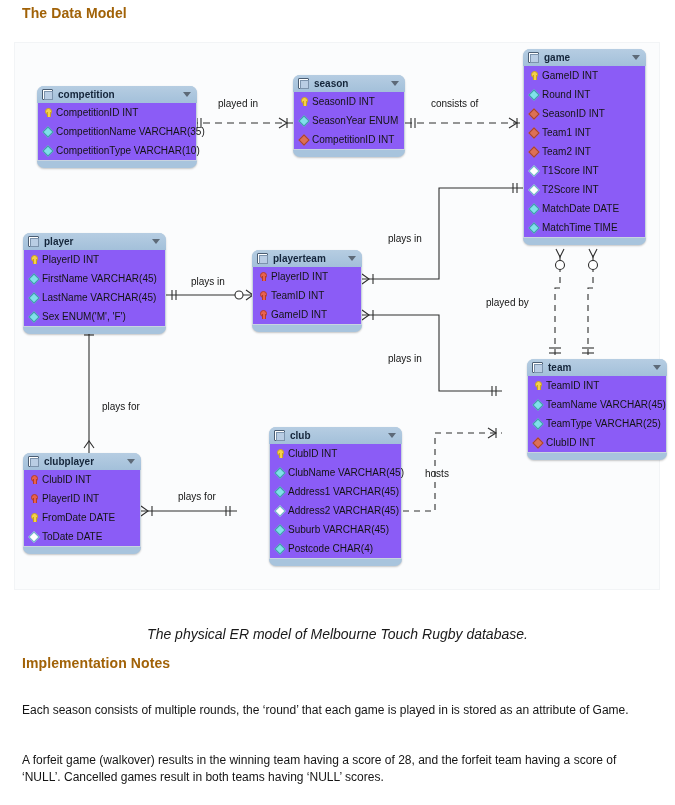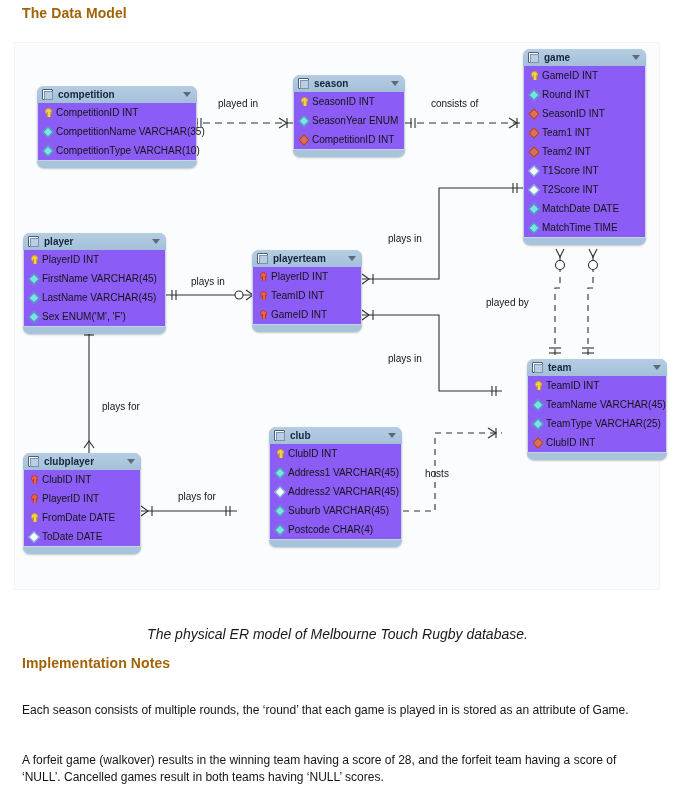--- a/index.html
+++ b/index.html
@@ -472,20 +472,24 @@
             <span class="tbl-name">club</span>
             <span class="caret"></span>
           </div>
           <div class="er-body">
             <div class="attr">
               <span class="glyph pk"></span>
               <span class="label">ClubID INT</span>
             </div>
             <div class="attr">
               <span class="glyph col"></span>
+              <span class="label">ClubName VARCHAR(45)</span>
+            </div>
+            <div class="attr">
+              <span class="glyph col"></span>
               <span class="label">Address1 VARCHAR(45)</span>
             </div>
             <div class="attr">
               <span class="glyph nullcol"></span>
               <span class="label">Address2 VARCHAR(45)</span>
             </div>
             <div class="attr">
               <span class="glyph col"></span>
               <span class="label">Suburb VARCHAR(45)</span>
             </div>

